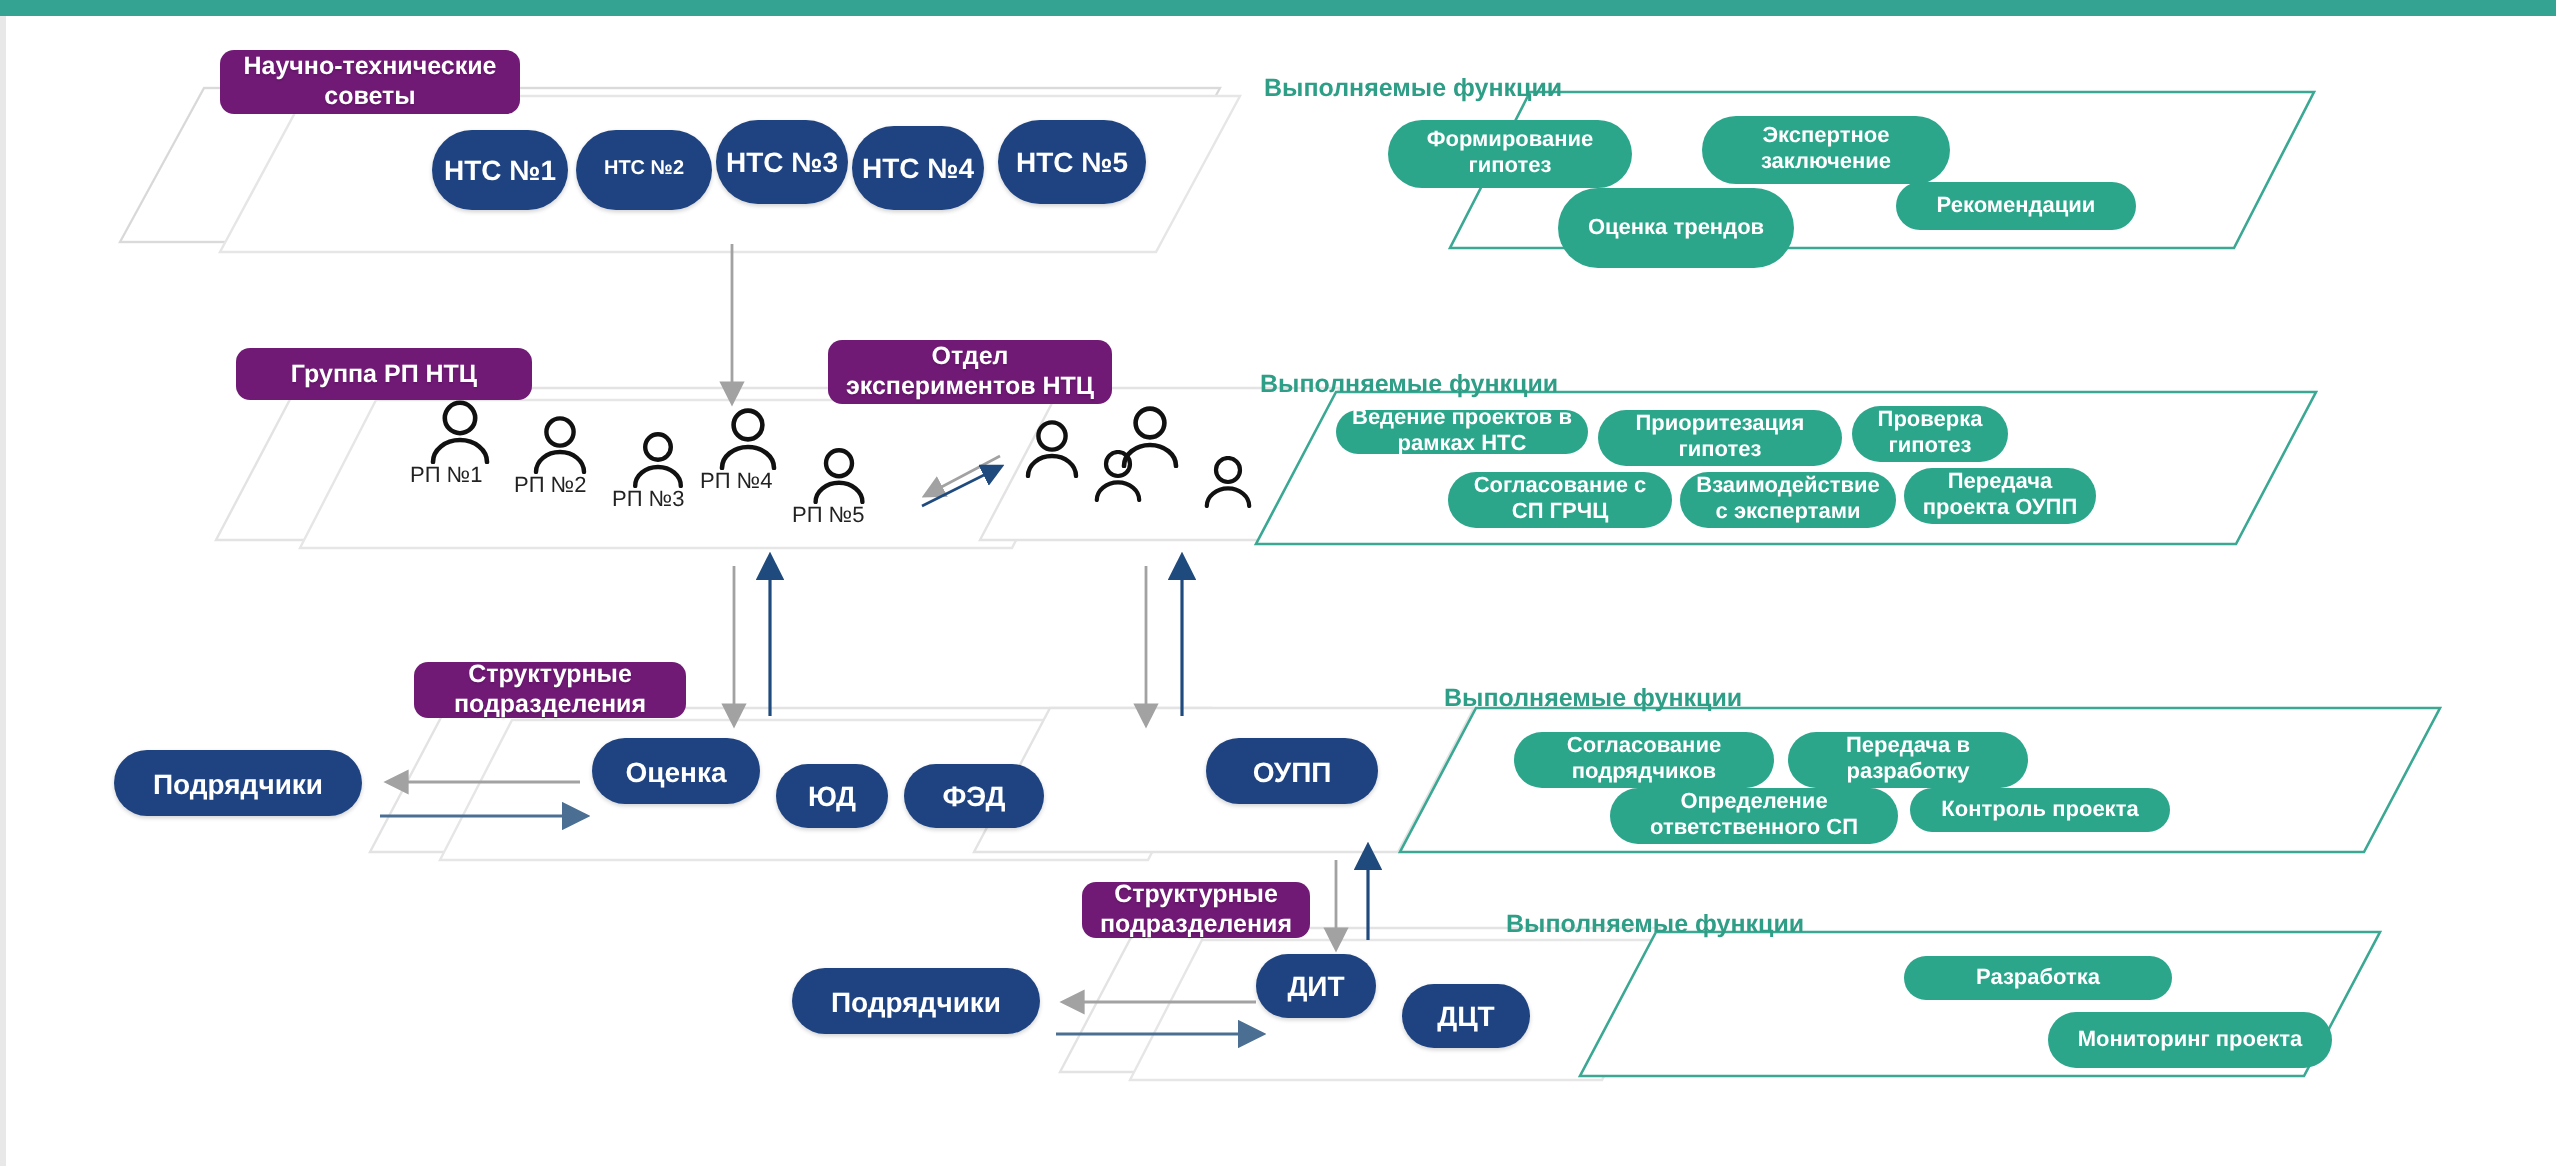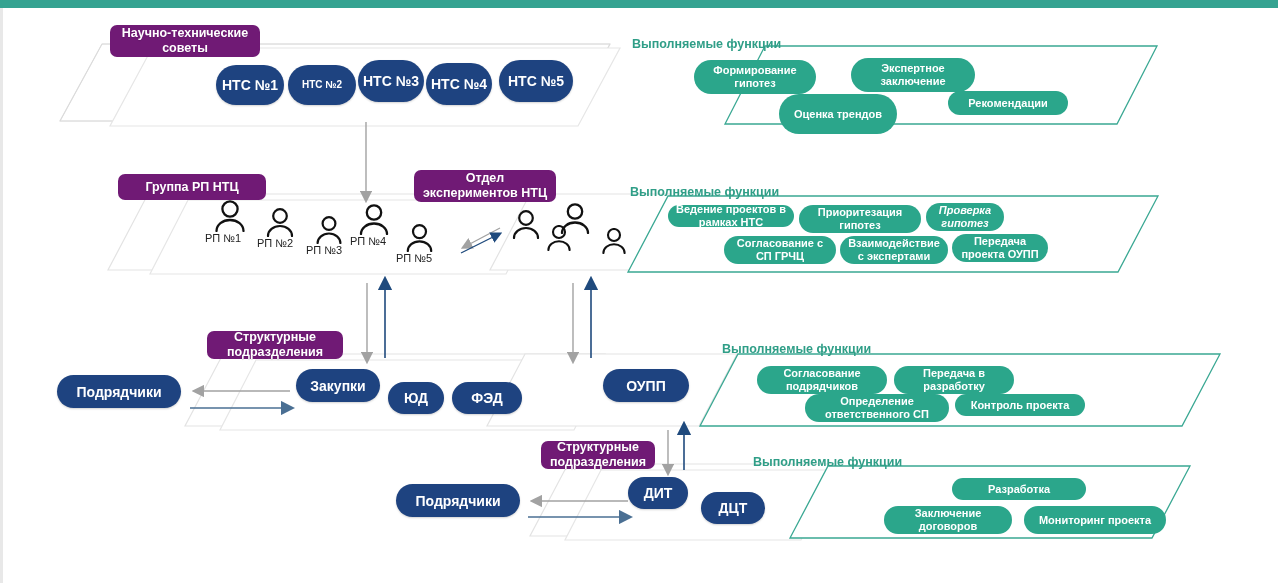--- a/index.html
+++ b/index.html
@@ -286,43 +286,42 @@
   <div class="person" style="left:600px;top:228px;">
     <svg width="28" height="26" viewBox="0 0 28 26">
       <circle cx="14" cy="7" r="6" fill="none" stroke="#111" stroke-width="2.1"></circle>
       <path d="M3.4,25 a10.6,8.8 0 0 1 21.2,0" fill="none" stroke="#111" stroke-width="2.1" stroke-linecap="round"></path>
     </svg>
   </div>
 
   <div class="fn-title" style="left:630px;top:185px;">Выполняемые функции</div>
   <div class="pill-green" style="left:668px;top:205px;width:126px;height:22px;">Ведение проектов в рамках НТС</div>
   <div class="pill-green" style="left:799px;top:205px;width:122px;height:28px;">Приоритезация гипотез</div>
-  <div class="pill-green" style="left:926px;top:203px;width:78px;height:28px;font-style:italic;">Проверка гипотез</div>
+  <div class="pill-green" style="left:926px;top:203px;width:78px;height:28px;">Проверка гипотез</div>
   <div class="pill-green" style="left:724px;top:236px;width:112px;height:28px;">Согласование с СП ГРЧЦ</div>
   <div class="pill-green" style="left:840px;top:236px;width:108px;height:28px;">Взаимодействие с экспертами</div>
   <div class="pill-green" style="left:952px;top:234px;width:96px;height:28px;">Передача проекта ОУПП</div>
 
   <div class="tag" style="left:207px;top:331px;width:136px;height:28px;">Структурные подразделения</div>
 
   <div class="pill-navy" style="left:57px;top:375px;width:124px;height:33px;font-size:14px;">Подрядчики</div>
-  <div class="pill-navy" style="left:296px;top:369px;width:84px;height:33px;font-size:14px;">Закупки</div>
+  <div class="pill-navy" style="left:296px;top:369px;width:84px;height:33px;font-size:14px;">Оценка</div>
   <div class="pill-navy" style="left:388px;top:382px;width:56px;height:32px;font-size:14px;">ЮД</div>
   <div class="pill-navy" style="left:452px;top:382px;width:70px;height:32px;font-size:14px;">ФЭД</div>
   <div class="pill-navy" style="left:603px;top:369px;width:86px;height:33px;font-size:14px;">ОУПП</div>
 
   <div class="fn-title" style="left:722px;top:342px;">Выполняемые функции</div>
   <div class="pill-green" style="left:757px;top:366px;width:130px;height:28px;">Согласование подрядчиков</div>
   <div class="pill-green" style="left:894px;top:366px;width:120px;height:28px;">Передача в разработку</div>
   <div class="pill-green" style="left:805px;top:394px;width:144px;height:28px;">Определение ответственного СП</div>
   <div class="pill-green" style="left:955px;top:394px;width:130px;height:22px;">Контроль проекта</div>
 
   <div class="tag" style="left:541px;top:441px;width:114px;height:28px;">Структурные подразделения</div>
 
   <div class="pill-navy" style="left:396px;top:484px;width:124px;height:33px;font-size:14px;">Подрядчики</div>
   <div class="pill-navy" style="left:628px;top:477px;width:60px;height:32px;font-size:14px;">ДИТ</div>
   <div class="pill-navy" style="left:701px;top:492px;width:64px;height:32px;font-size:14px;">ДЦТ</div>
 
   <div class="fn-title" style="left:753px;top:455px;">Выполняемые функции</div>
   <div class="pill-green" style="left:952px;top:478px;width:134px;height:22px;">Разработка</div>
-  <div class="pill-green" style="left:884px;top:506px;width:128px;height:28px;">Заключение договоров</div>
   <div class="pill-green" style="left:1024px;top:506px;width:142px;height:28px;">Мониторинг проекта</div>
 
 </div>
 
 </body></html>

